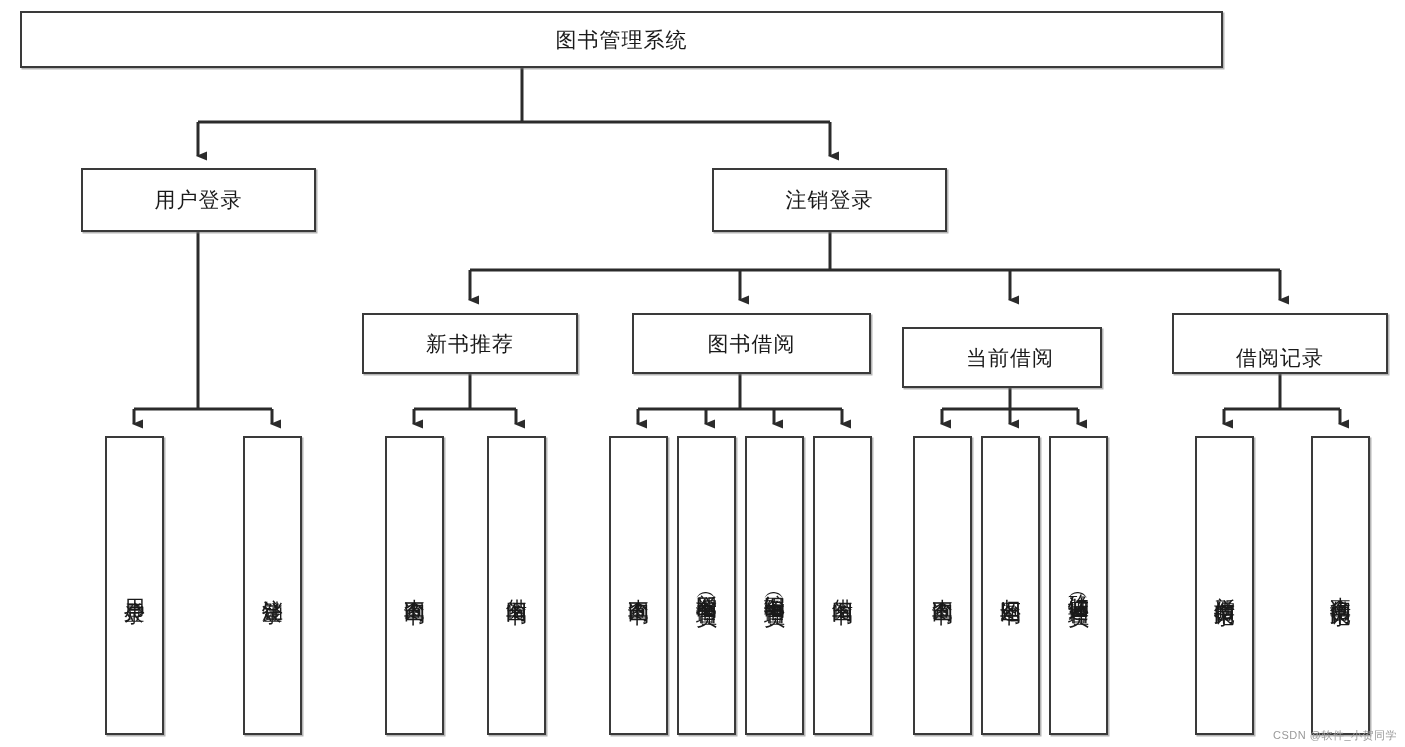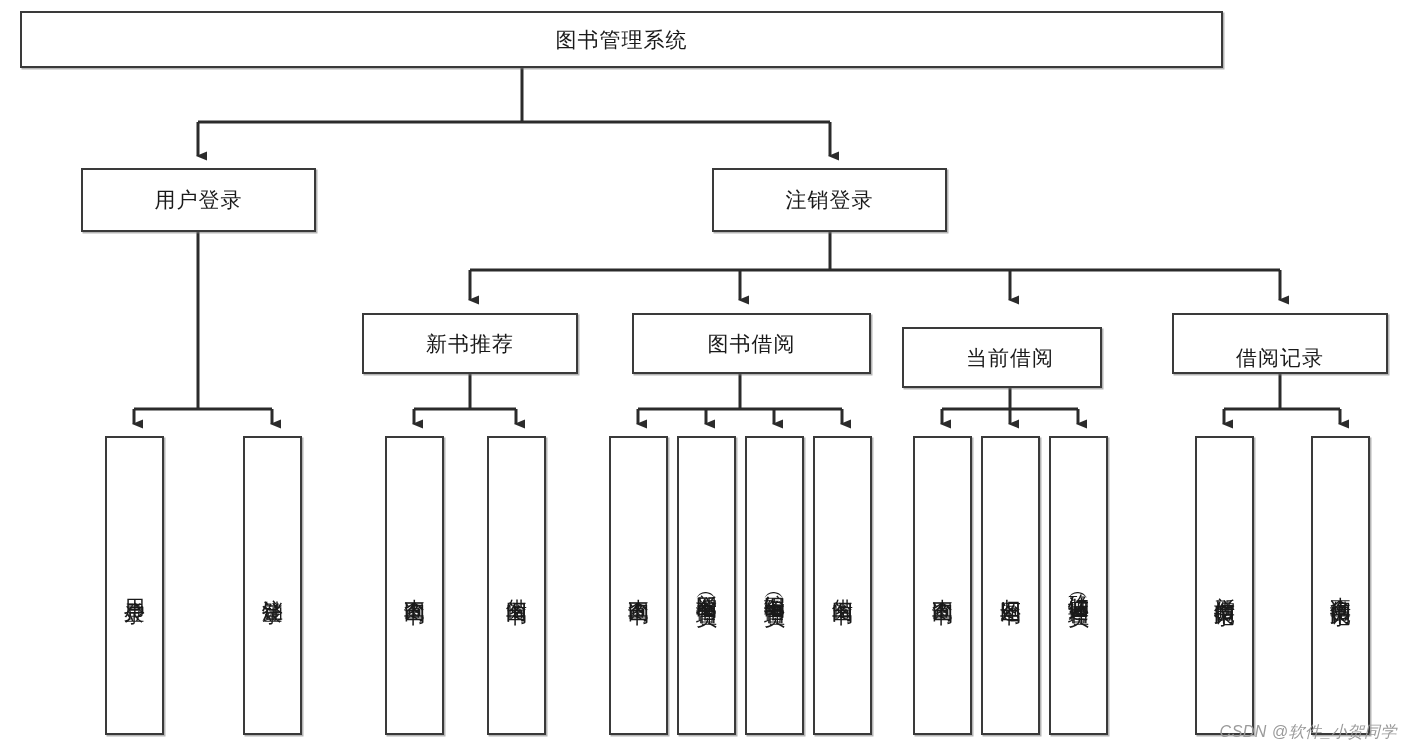--- a/index.html
+++ b/index.html
@@ -51,25 +51,24 @@
   }
   .node.v .vtext {
     writing-mode: vertical-rl;
     text-orientation: upright;
     display: block;
   }
   .watermark {
     position: absolute;
     right: 8px;
     bottom: 4px;
-    font-size: 16px;
+    font-size: 11px;
     color: #9a9a9a;
     letter-spacing: 0.5px;
     white-space: nowrap;
-    font-style: italic;
   }
 </style>
 </head>
 <body>
 
 <div id="canvas">
 
   <svg id="wires" viewBox="0 0 1405 747">
     <defs>
       <marker id="arrow" markerWidth="12" markerHeight="12" refX="5.5" refY="9" orient="auto" markerUnits="userSpaceOnUse">

